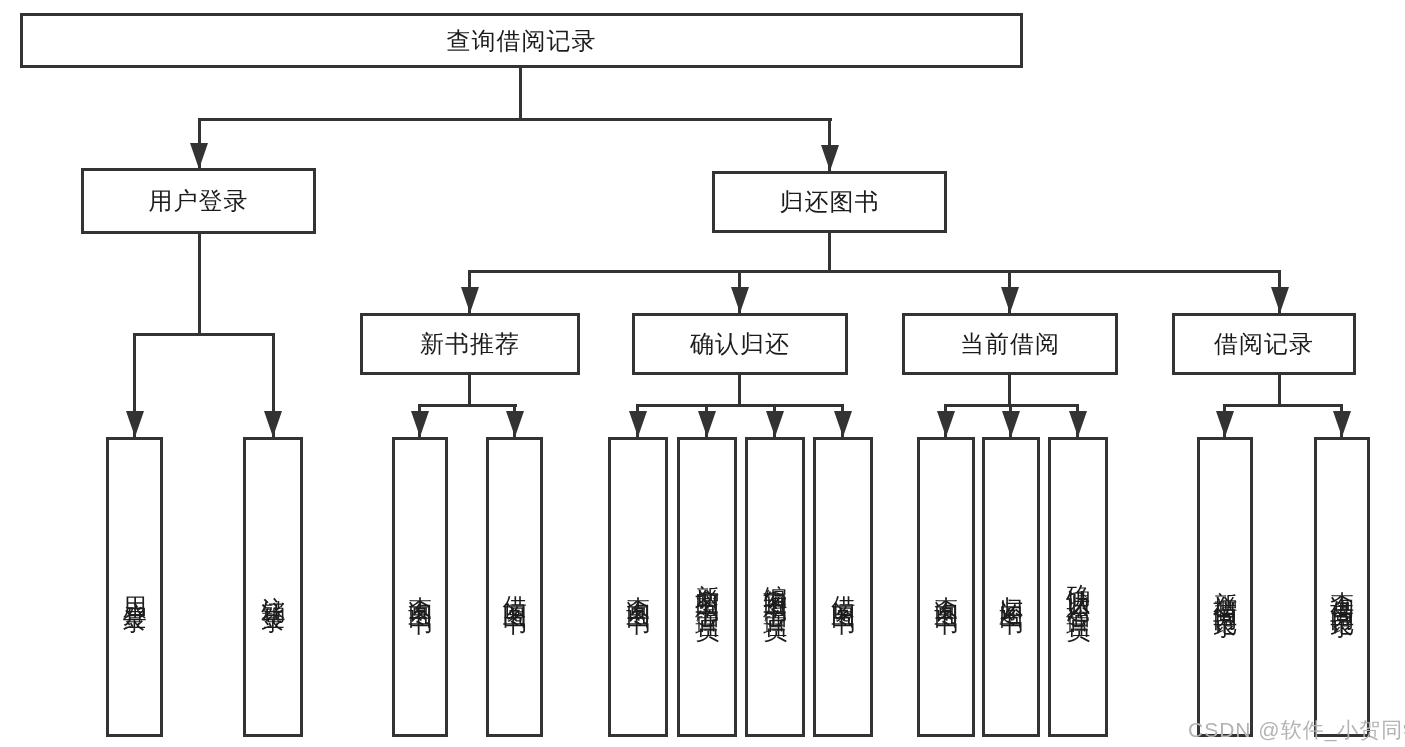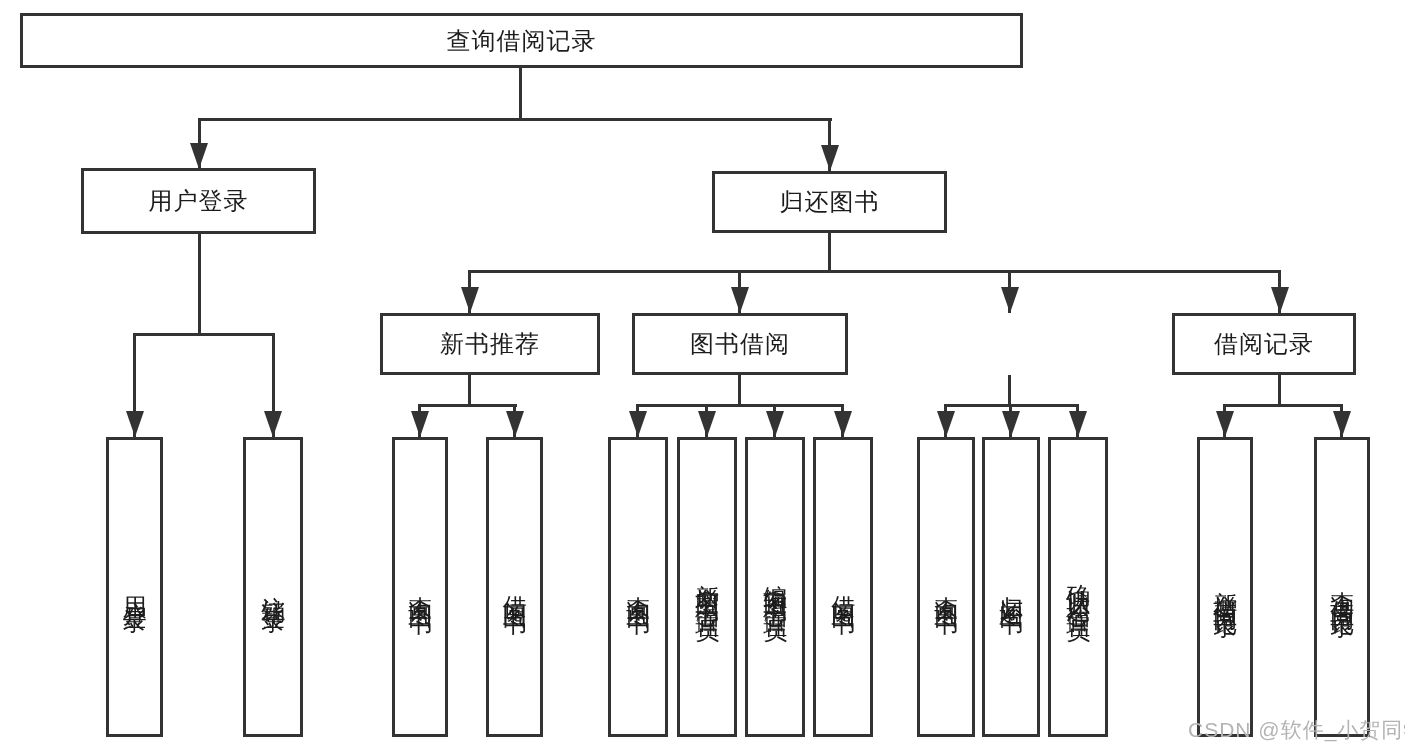--- a/index.html
+++ b/index.html
@@ -60,22 +60,23 @@
   <div class="hl" style="left:468px;top:270px;width:813px"></div>
   <div class="vl" style="left:468px;top:270px;height:43px"></div>
   <div class="arrow" style="left:461px;top:287px"></div>
   <div class="vl" style="left:738px;top:270px;height:43px"></div>
   <div class="arrow" style="left:731px;top:287px"></div>
   <div class="vl" style="left:1008px;top:270px;height:43px"></div>
   <div class="arrow" style="left:1001px;top:287px"></div>
   <div class="vl" style="left:1278px;top:270px;height:43px"></div>
   <div class="arrow" style="left:1271px;top:287px"></div>
 
-  <div class="box" style="left:380px;top:313px;width:220px;height:62px">新书推荐</div>
-  <div class="box" style="left:632px;top:313px;width:216px;height:62px">图书借阅</div>
+  <div class="box" style="left:360px;top:313px;width:220px;height:62px">新书推荐</div>
+  <div class="box" style="left:632px;top:313px;width:216px;height:62px">确认归还</div>
+  <div class="box" style="left:902px;top:313px;width:216px;height:62px">当前借阅</div>
   <div class="box" style="left:1172px;top:313px;width:184px;height:62px">借阅记录</div>
 
   <div class="vl" style="left:468px;top:375px;height:31px"></div>
   <div class="hl" style="left:418px;top:404px;width:99px"></div>
   <div class="vl" style="left:418px;top:404px;height:33px"></div>
   <div class="arrow" style="left:411px;top:411px"></div>
   <div class="vl" style="left:513px;top:404px;height:33px"></div>
   <div class="arrow" style="left:506px;top:411px"></div>
 
   <div class="vl" style="left:738px;top:375px;height:31px"></div>

